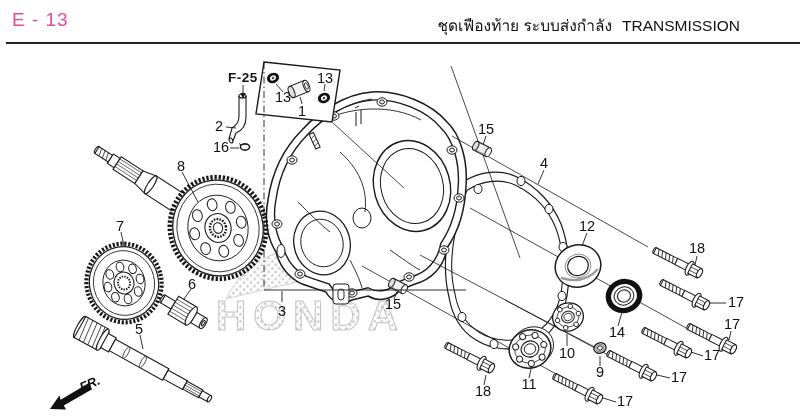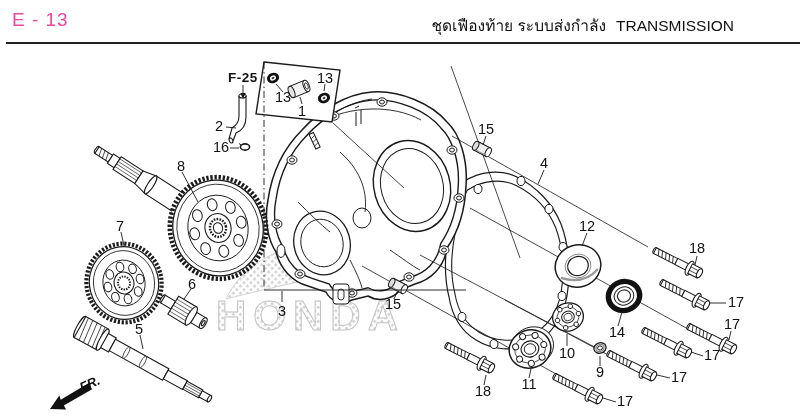--- a/index.html
+++ b/index.html
@@ -1,18 +1,18 @@
 <!DOCTYPE html>
 <html><head>
 <meta charset="utf-8">
 <style>
   html,body{margin:0;padding:0;background:#fff;}
   body{width:810px;height:420px;position:relative;font-family:"Liberation Sans",sans-serif;overflow:hidden;}
   .hdr-code{position:absolute;left:12px;top:9px;font-size:19px;letter-spacing:1px;color:#ec4899;}
-  .hdr-title{position:absolute;right:76px;top:13px;font-size:15.5px;color:#111;white-space:nowrap;}
+  .hdr-title{position:absolute;right:70px;top:13px;font-size:15.5px;color:#111;white-space:nowrap;}
   .hdr-title .en{margin-left:10px;}
   .hdr-rule{position:absolute;left:6px;right:10px;top:42px;height:2px;background:#222;}
   svg{position:absolute;left:0;top:0;}
   svg text{font-family:"Liberation Sans",sans-serif;fill:#111;font-size:14.5px;}
   text.ref{font-weight:bold;font-size:13.5px;letter-spacing:0.5px;}
   text.fr{font-weight:bold;font-style:italic;font-size:13px;}
   .ink{stroke:#1a1a1a;fill:none;}
 </style>
 </head>
 <body>

